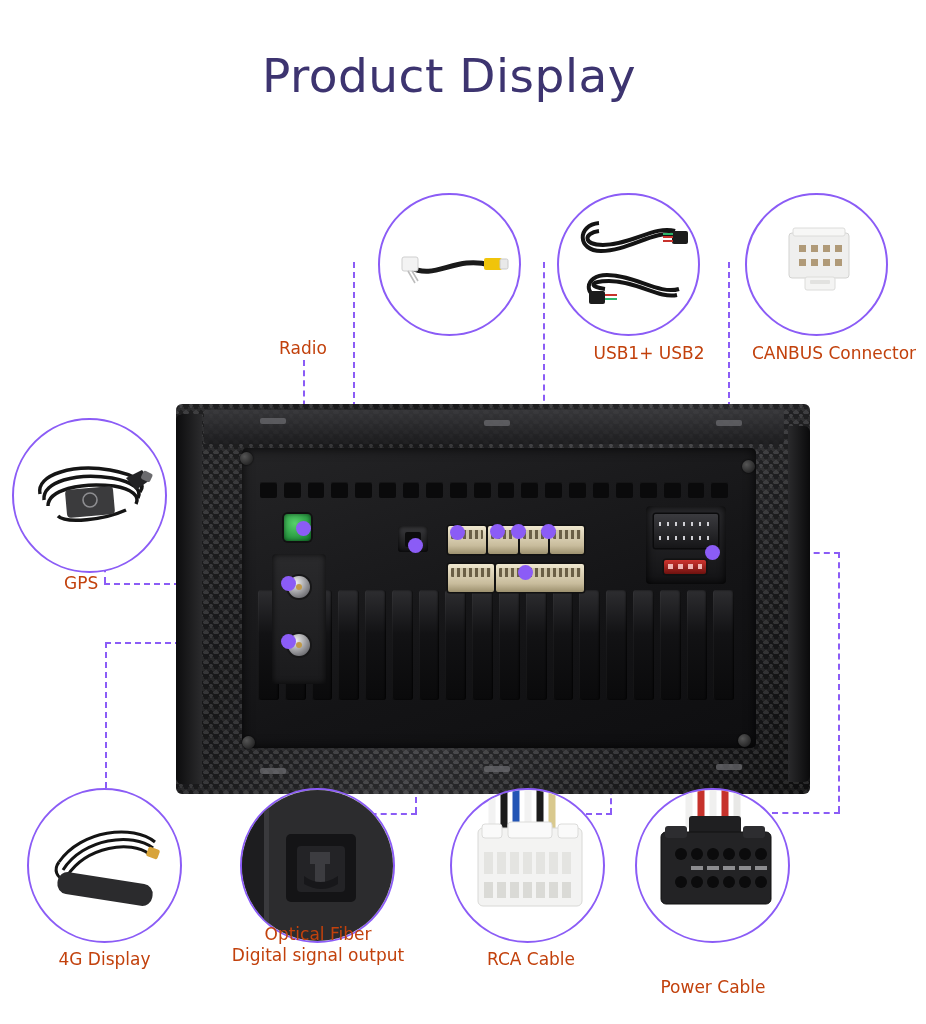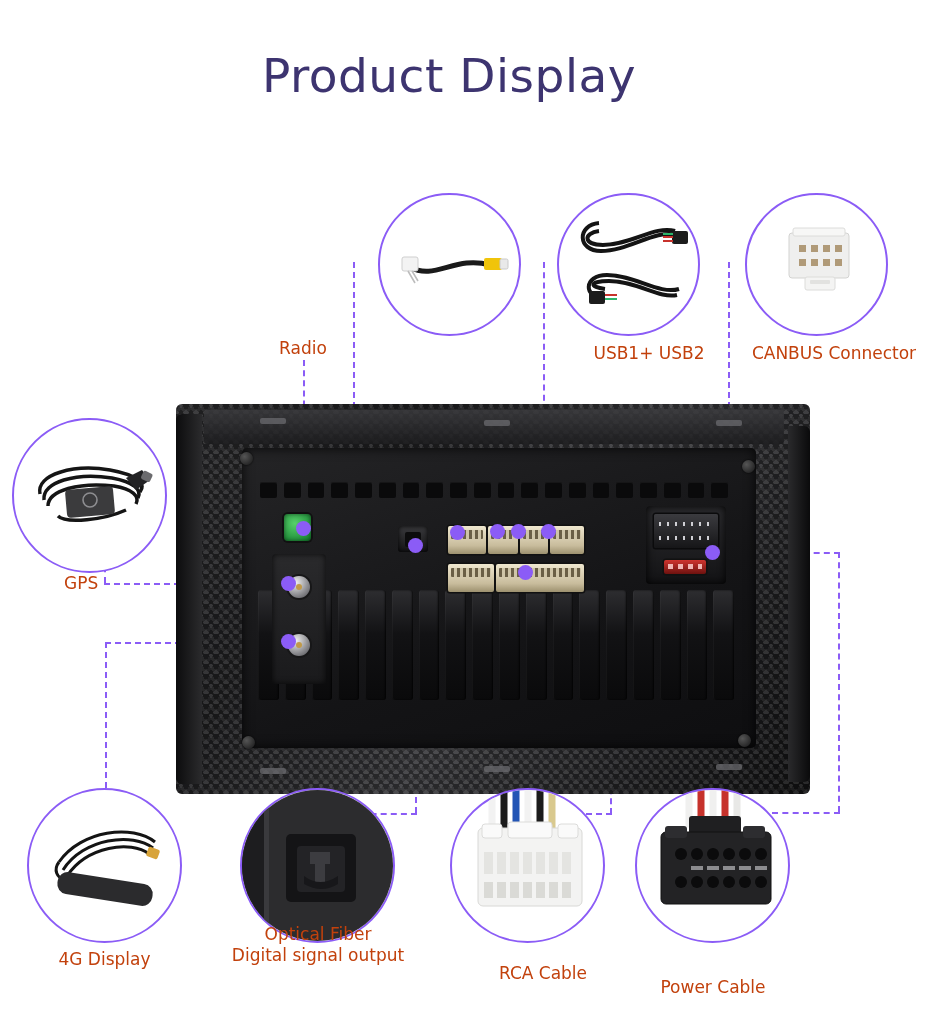--- a/index.html
+++ b/index.html
@@ -400,21 +400,21 @@
             <rect x="45" y="92" width="9" height="16"></rect>
           <rect x="58" y="92" width="9" height="16"></rect>
             <rect x="71" y="92" width="9" height="16"></rect>
           <rect x="84" y="92" width="9" height="16"></rect>
             <rect x="97" y="92" width="9" height="16"></rect>
           <rect x="110" y="92" width="9" height="16"></rect>
         </g>
       </svg>
     </div>
   </div>
-  <div class="label" style="left:458px;top:949px;width:170px;margin-top:14px;">RCA Cable</div>
+  <div class="label" style="left:446px;top:949px;width:170px;">RCA Cable</div>
 
   <div class="callout" style="left:635px;top:788px;width:155px;height:155px;">
     <div class="art">
       <svg viewBox="0 0 155 155" width="155" height="155">
         <g stroke-width="7" fill="none" stroke-linecap="round">
           <path d="M52 0 v34" stroke="#f0f0ef"></path>
           <path d="M64 0 v34" stroke="#c6322c"></path>
           <path d="M76 0 v34" stroke="#f0f0ef"></path>
           <path d="M88 0 v34" stroke="#c6322c"></path>
           <path d="M100 0 v34" stroke="#e8e8e6"></path>

